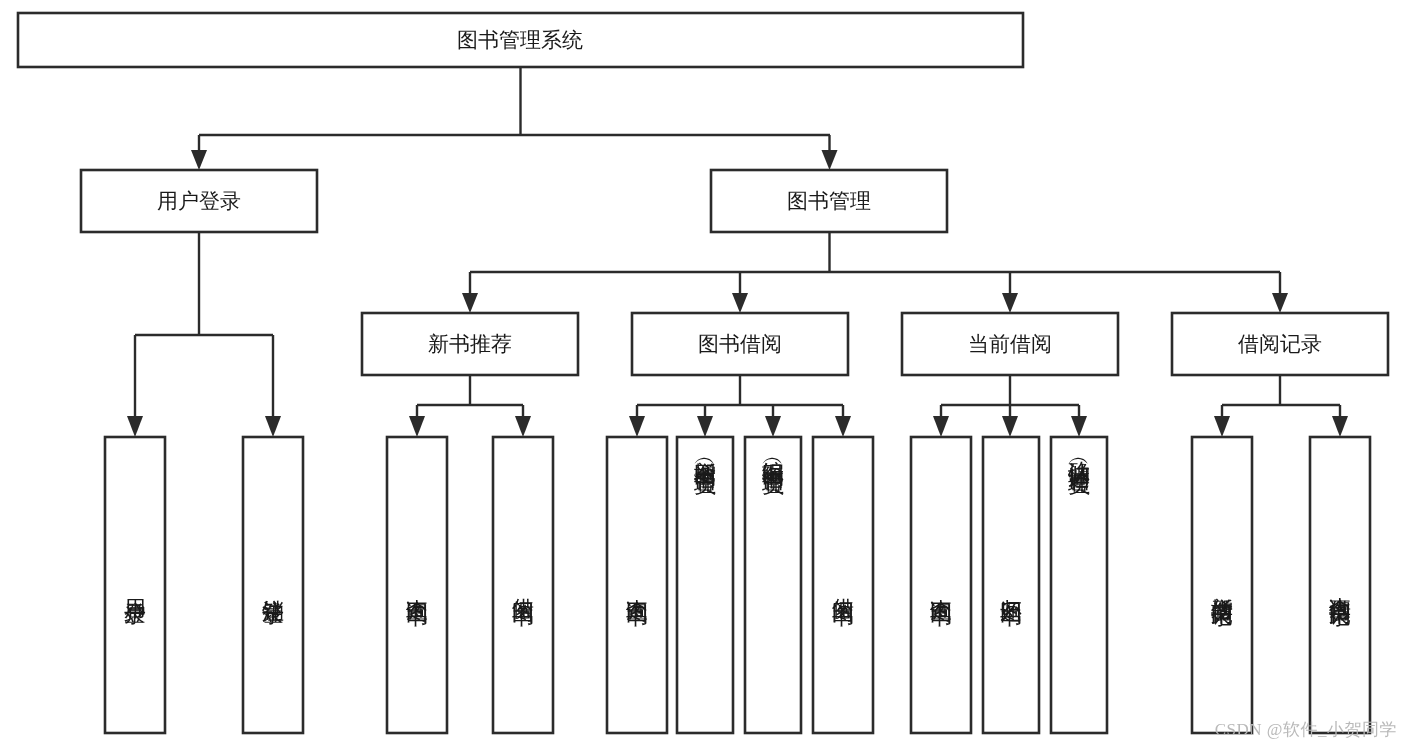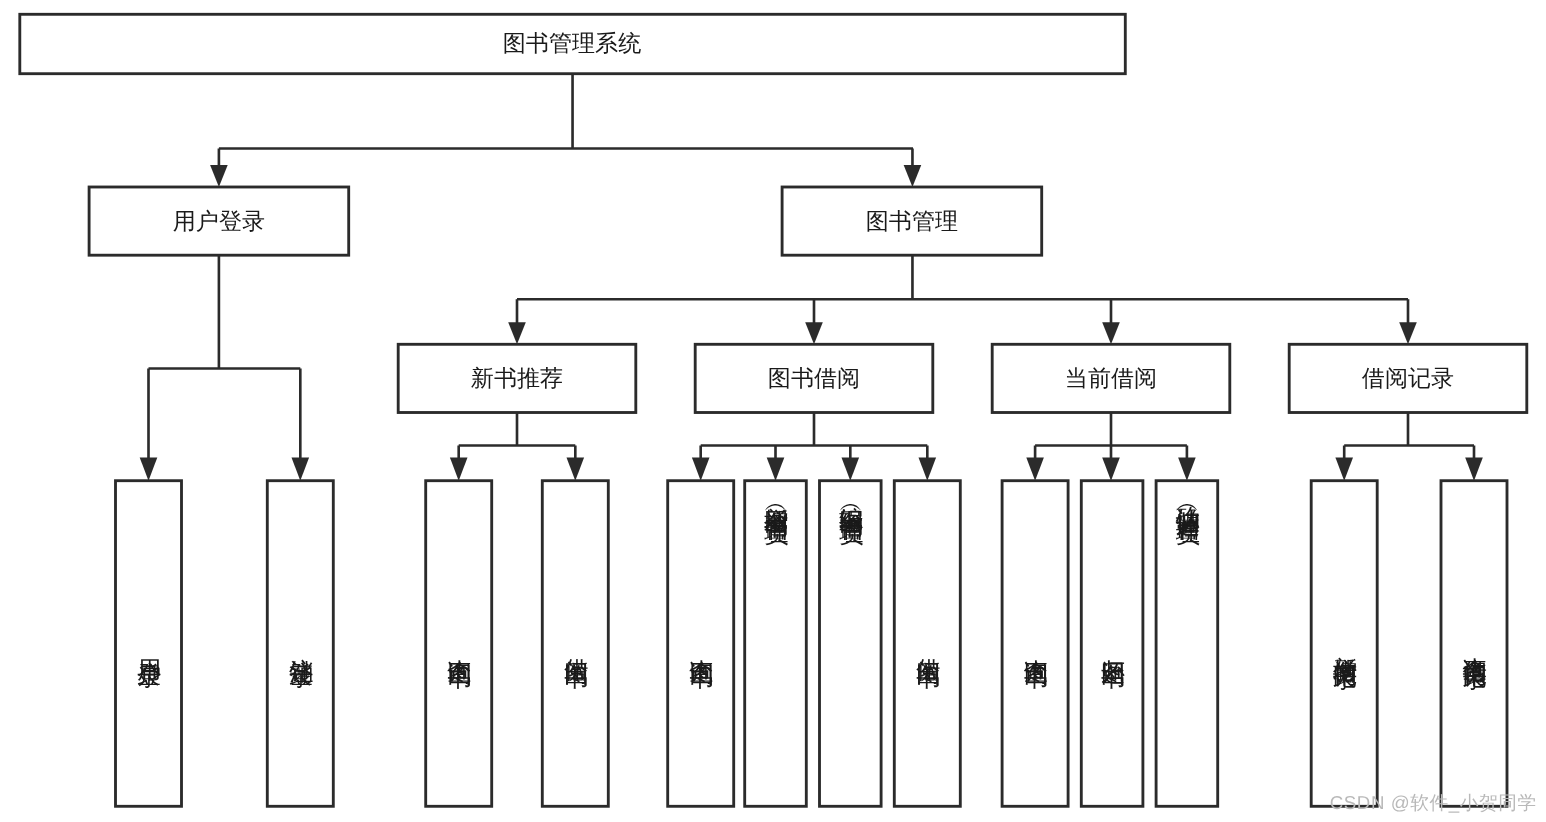--- a/index.html
+++ b/index.html
@@ -68,21 +68,21 @@
   }
   .vert-top {
     align-items: flex-start;
     padding-top: 6px;
     box-sizing: border-box;
   }
   .watermark {
     position: absolute;
     right: 8px;
     bottom: 6px;
-    font-family: Liberation Sans, sans-serif;
+    font-family: Liberation Serif, serif;
     font-size: 17px;
     color: #b9b9b9;
     letter-spacing: 0.5px;
     white-space: nowrap;
     margin-left: 28px;
   }
 </style>
 </head>
 <body>
 

